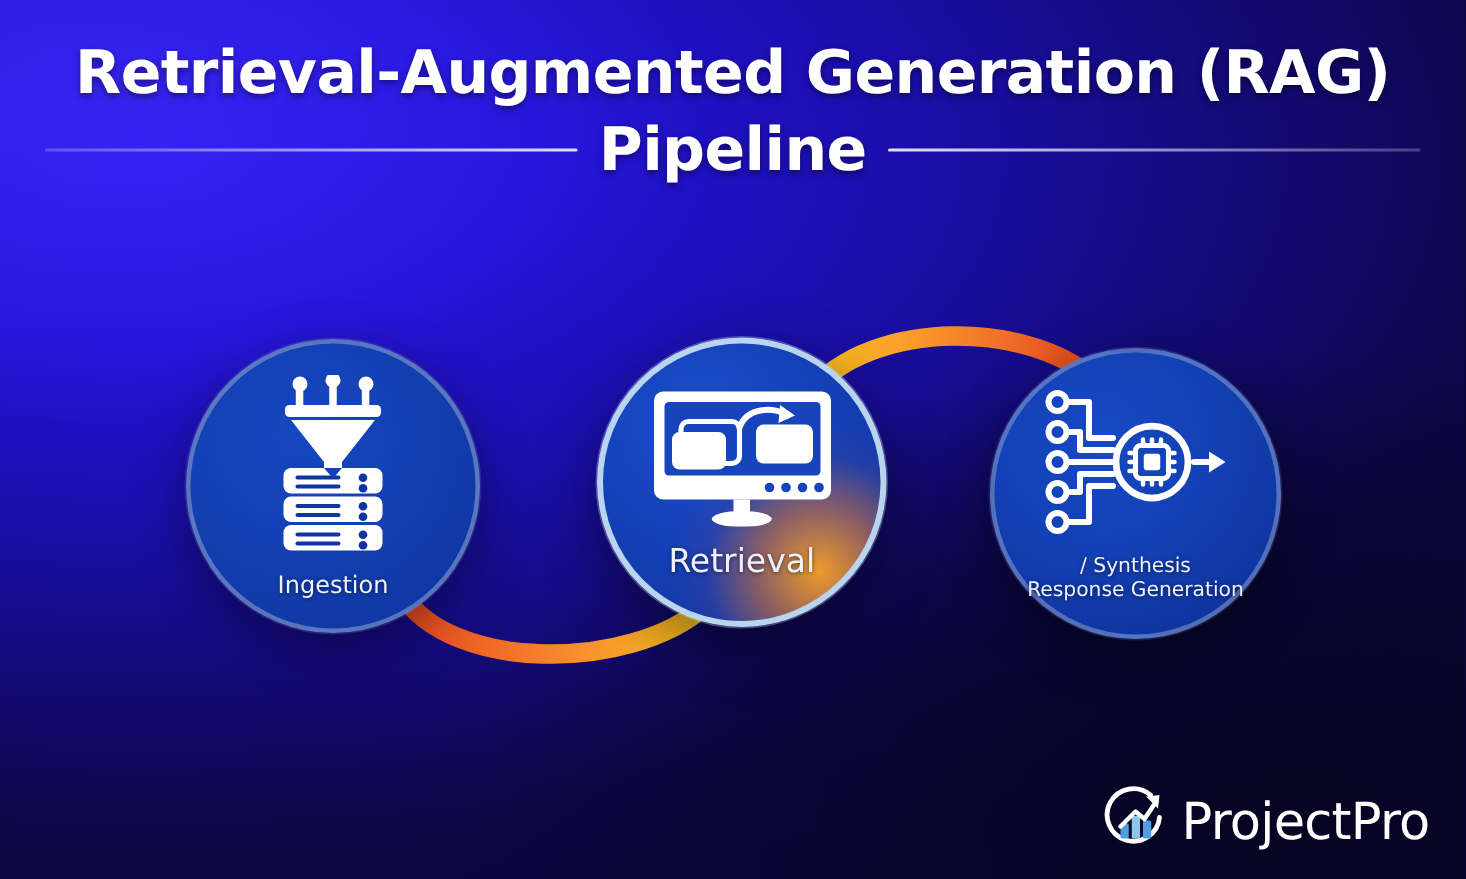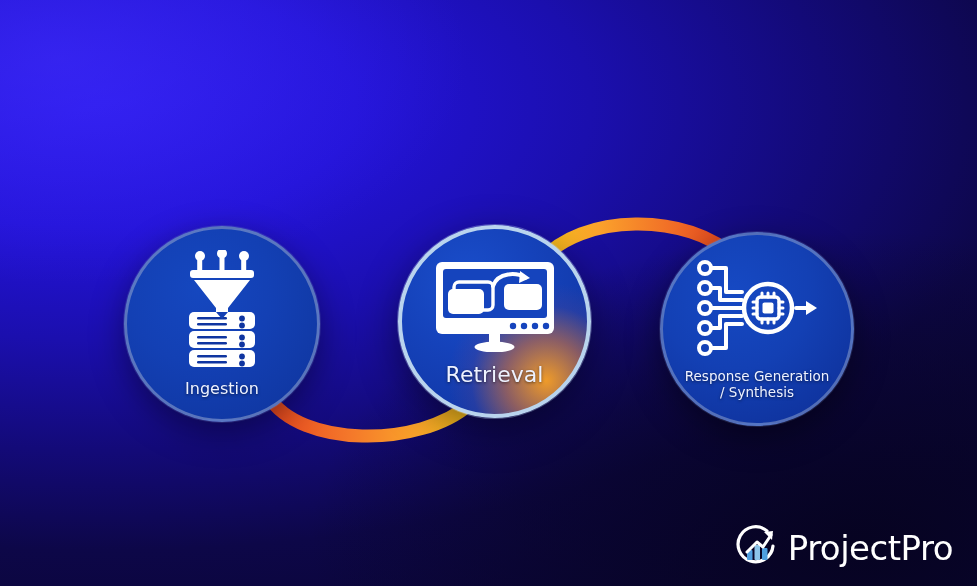--- a/index.html
+++ b/index.html
@@ -81,20 +81,28 @@
   .logo-text{
     color:#ffffff;font-size:34px;line-height:34px;letter-spacing:-0.5px;
     font-family:"DejaVu Sans","Liberation Sans",sans-serif;
   }
 </style>
 </head>
 <body>
 
 <div id="canvas">
 
+  <div class="title-block">
+    <div class="title-line1">Retrieval-Augmented Generation (RAG)</div>
+    <div class="title-row2">
+      <div class="rule left"></div>
+      <div class="title-line2">Pipeline</div>
+      <div class="rule right"></div>
+    </div>
+  </div>
 
   <svg class="connectors" viewBox="0 0 977 586">
     <defs>
       <linearGradient id="gradA" x1="0" y1="0" x2="1" y2="0">
         <stop offset="0%" stop-color="#e8461f"></stop>
         <stop offset="40%" stop-color="#f4772a"></stop>
         <stop offset="75%" stop-color="#fba62a"></stop>
         <stop offset="100%" stop-color="#f9c21a"></stop>
       </linearGradient>
       <linearGradient id="gradB" x1="0" y1="0" x2="1" y2="0">
@@ -229,22 +237,22 @@
             <path d="M83 44 H87"></path>
               <path d="M83 50 H87"></path>
               <path d="M83 56 H87"></path>
           </g>
 
           <path d="M100 50 H114" stroke-width="4" stroke-linecap="round"></path>
           <path d="M110 43 L121 50 L110 57 Z" fill="#ffffff" stroke="none"></path>
         </svg>
       </span>
       <div class="node-label">
+        <div>/ Synthesis</div>
         <div>Response Generation</div>
-        <div>/ Synthesis</div>
       </div>
     </div>
   </div>
 
   <div id="logo">
     <span>
       <svg width="44" height="44" viewBox="0 0 44 44" fill="none">
 
         <path d="M32 7 A17.5 17.5 0 1 0 38 22" stroke="#ffffff" stroke-width="3.2" fill="none" stroke-linecap="round"></path>
 

